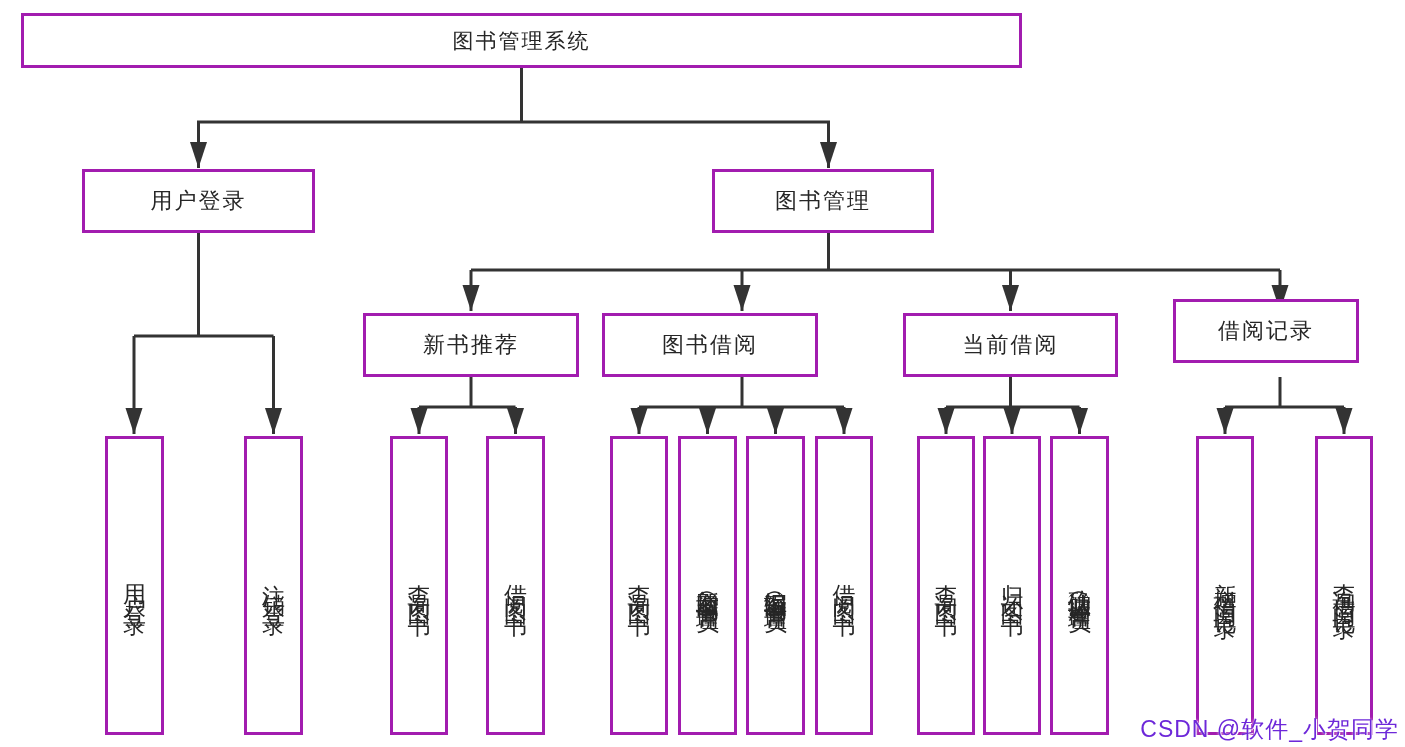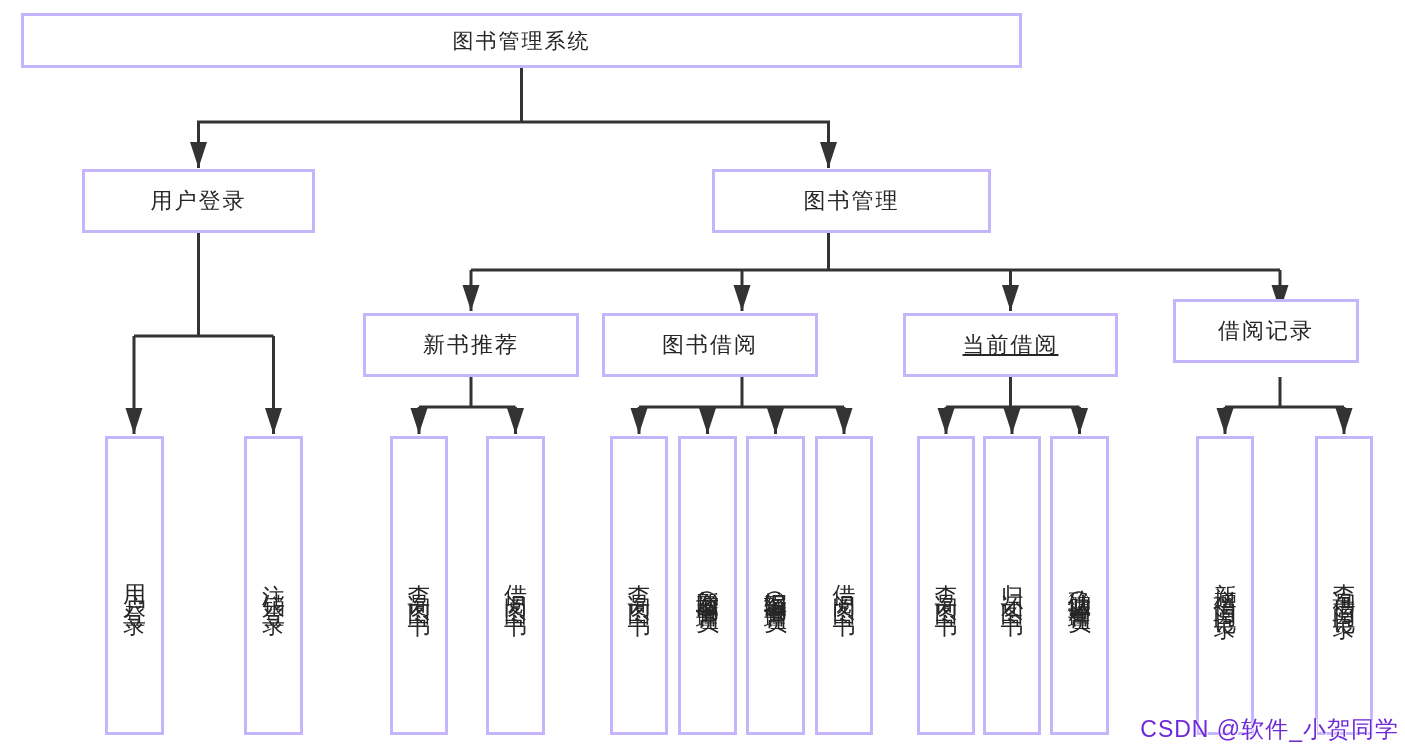--- a/index.html
+++ b/index.html
@@ -14,21 +14,21 @@
   .wires {
     position: absolute;
     left: 0; top: 0;
     width: 1405px; height: 747px;
     pointer-events: none;
   }
   .box {
     position: absolute;
     box-sizing: border-box;
     background: #ffffff;
-    border: 3px solid #c4b5fd;
+    border: 3px solid #a21caf;
     display: flex;
     align-items: center;
     justify-content: center;
     color: #262626;
   }
   .hbox { font-size: 22px; letter-spacing: 2px; }
   .hbox.root { font-size: 21px; }
   .vbox span {
     writing-mode: vertical-rl;
     text-orientation: mixed;
@@ -105,31 +105,31 @@
     </g>
   </svg>
 
   <div class="box hbox root" style="left:21px; top:13px; width:1001px; height:55px;">
     <span>图书管理系统</span>
   </div>
 
   <div class="box hbox" style="left:82px; top:169px; width:233px; height:64px;">
     <span>用户登录</span>
   </div>
-  <div class="box hbox" style="left:712px; top:169px; width:279px; height:64px;font-family:Liberation Serif, serif;">
+  <div class="box hbox" style="left:712px; top:169px; width:222px; height:64px;font-family:Liberation Serif, serif;">
     <span>图书管理</span>
   </div>
 
   <div class="box hbox" style="left:363px; top:313px; width:216px; height:64px;align-items:center;">
     <span>新书推荐</span>
   </div>
   <div class="box hbox" style="left:602px; top:313px; width:216px; height:64px;">
     <span>图书借阅</span>
   </div>
-  <div class="box hbox" style="left:903px; top:313px; width:215px; height:64px;text-decoration:underline;">
+  <div class="box hbox" style="left:903px; top:313px; width:215px; height:64px;">
     <span>当前借阅</span>
   </div>
   <div class="box hbox" style="left:1173px; top:299px; width:186px; height:64px;">
     <span>借阅记录</span>
   </div>
 
   <div class="box vbox v-short" style="left:105px; top:436px; width:59px; height:299px;">
     <span>用户登录</span>
   </div>
   <div class="box vbox v-short" style="left:244px; top:436px; width:59px; height:299px;">

